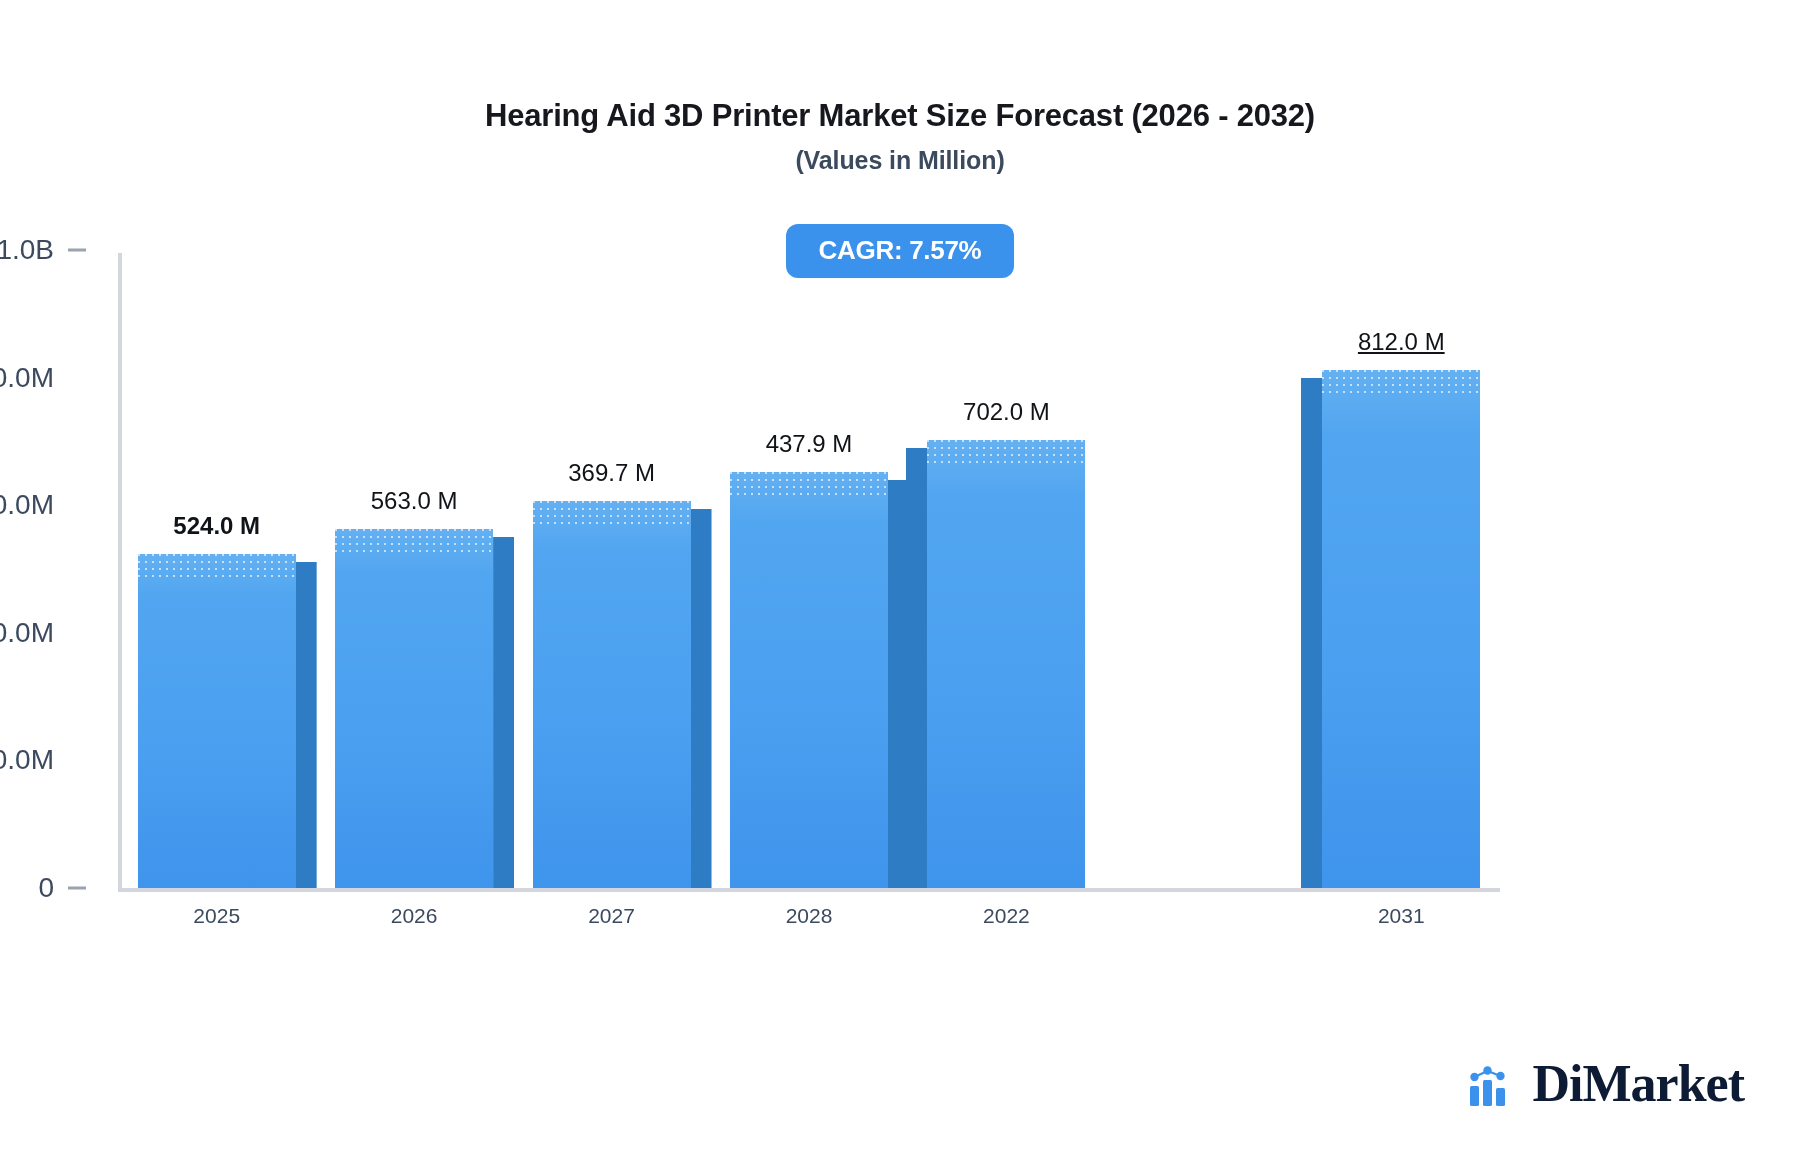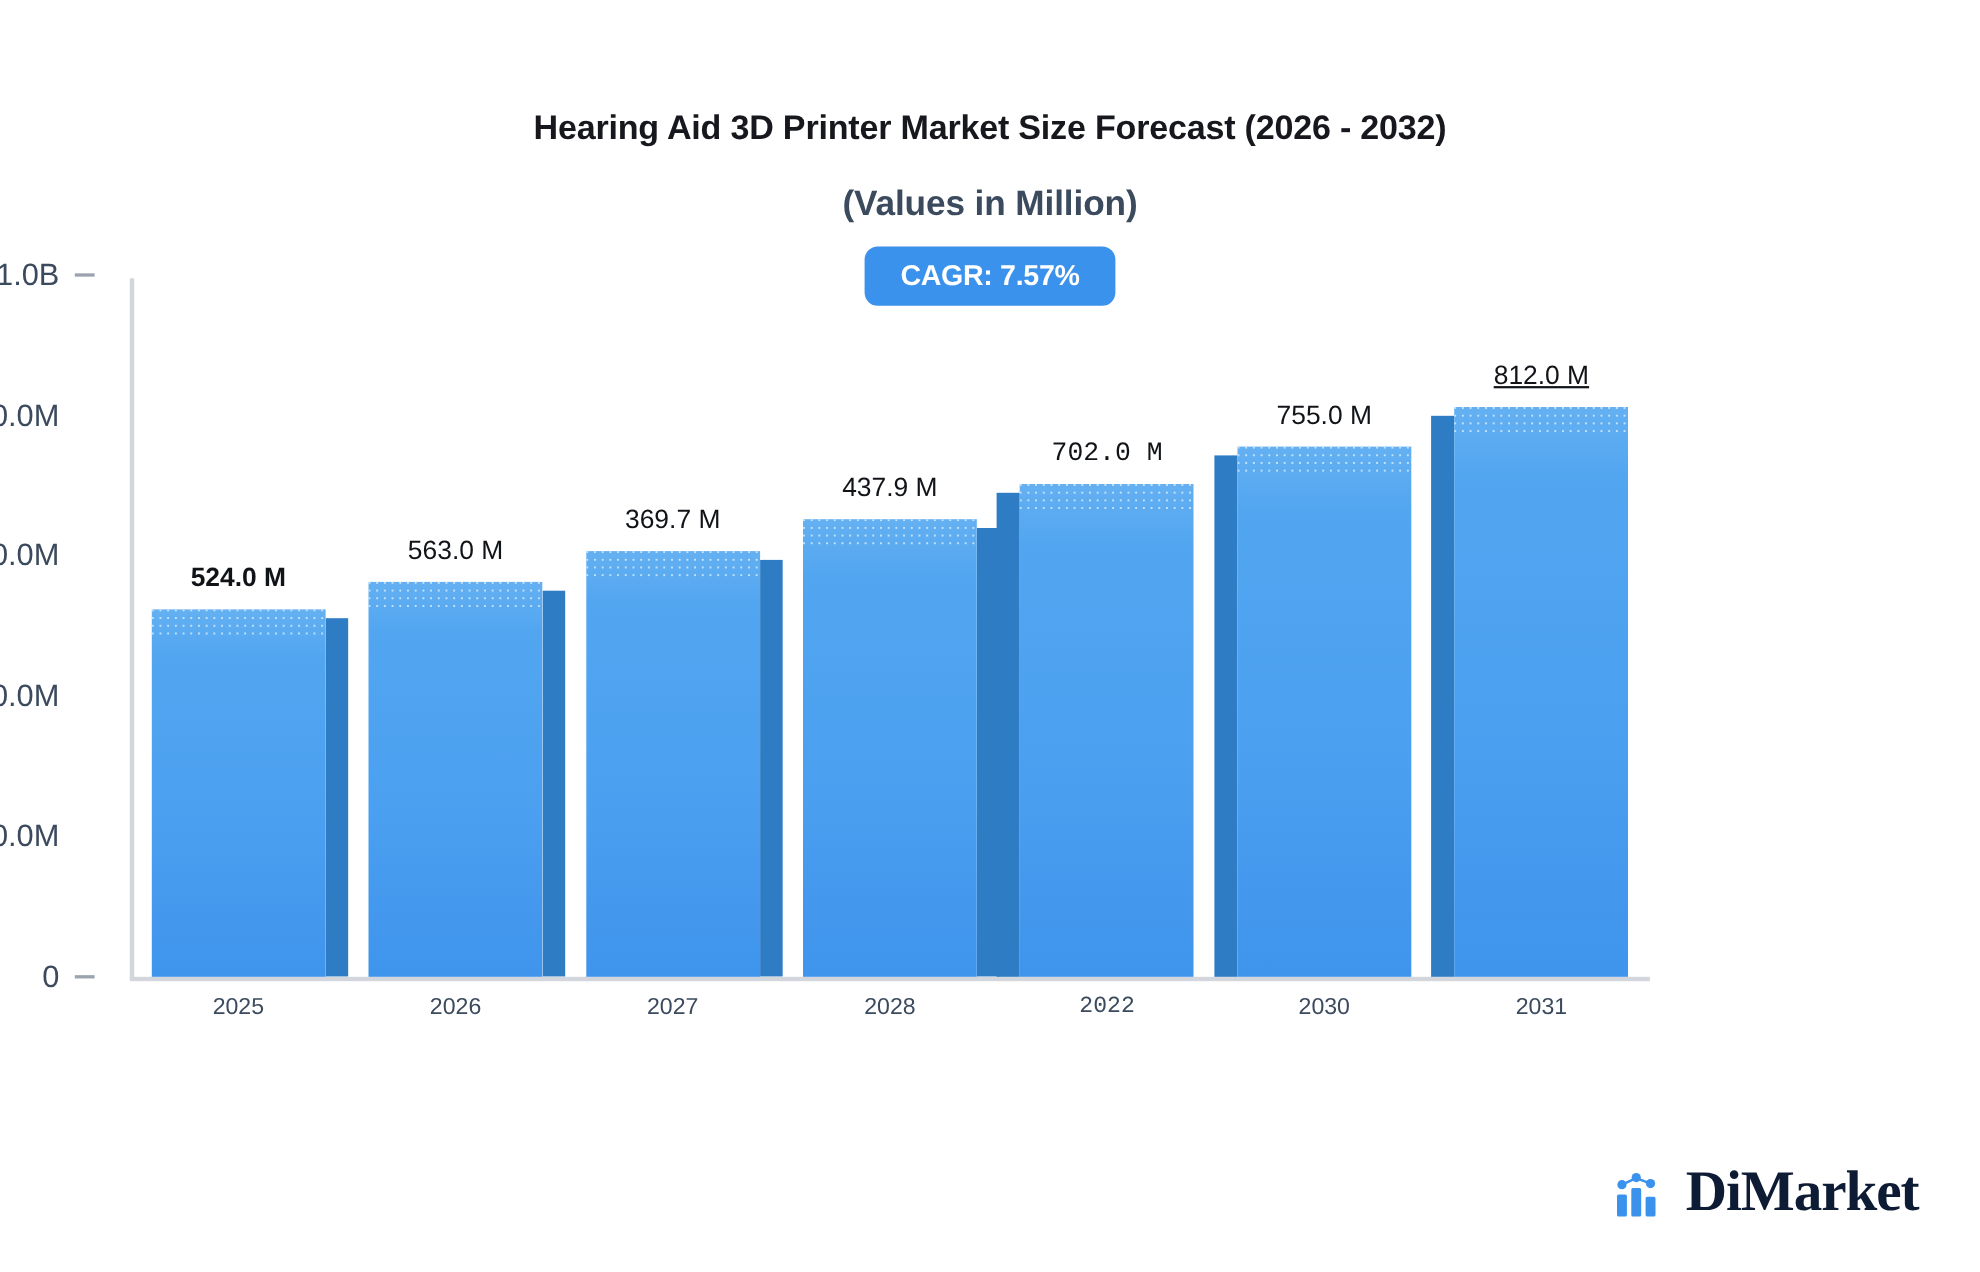--- a/index.html
+++ b/index.html
@@ -10,21 +10,21 @@
   }
   #stage{position:absolute;inset:0;}
 
   
   .title{
     position:absolute;left:0;right:0;top:98px;text-align:center;
     font-size:31px;font-weight:bold;color:#16181d;letter-spacing:-0.2px;
   }
   .subtitle{
     position:absolute;left:0;right:0;top:146px;text-align:center;
-    font-size:32px;font-weight:bold;color:#3c4a5e;letter-spacing:-0.1px;margin-top:20px;
+    font-size:25px;font-weight:bold;color:#3c4a5e;letter-spacing:-0.1px;
   }
 
   
   .cagr-wrap{position:absolute;left:0;right:0;top:224px;display:flex;justify-content:center;}
   .cagr-badge{
     background:#3b92ec;color:#ffffff;border-radius:12px;
     padding:13px 33px 15px 33px;font-size:26px;font-weight:bold;
     letter-spacing:-0.3px;line-height:1;text-align:center;
   }
 
@@ -150,39 +150,29 @@
         <div class="barslot" style="left: 592.286px; width: 197.429px;">
           <div class="bar3d" style="height: 415.976px; left: 19.7429px; width: 157.943px; right: auto;">
             <div class="bar-side right"></div>
             <div class="bar-front">
               <div class="bar-speckle"></div>
             </div>
           </div>
           <div class="bar-label" style="bottom: 429.976px;">437.9 M</div>
           <div class="xlab">2028</div>
         </div>
-        <div class="barslot" style="left: 789.714px; width: 197.429px; font-family: Liberation Mono, monospace;">
+        <div class="barslot" style="left: 789.714px; width: 197.429px;">
           <div class="bar3d" style="height: 447.876px; left: 19.7429px; width: 157.943px; right: auto;">
             <div class="bar-side left"></div>
             <div class="bar-front">
               <div class="bar-speckle"></div>
             </div>
           </div>
           <div class="bar-label" style="bottom: 461.876px;">702.0 M</div>
           <div class="xlab">2022</div>
-        </div>
-        <div class="barslot" style="left: 987.143px; width: 197.429px;">
-          <div class="bar3d" style="height: 481.69px; left: 19.7429px; width: 157.943px; right: auto;">
-            <div class="bar-side left"></div>
-            <div class="bar-front">
-              <div class="bar-speckle"></div>
-            </div>
-          </div>
-          <div class="bar-label" style="bottom: 495.69px;">755.0 M</div>
-          <div class="xlab">2030</div>
         </div>
         <div class="barslot" style="left: 1184.57px; width: 197.429px;">
           <div class="bar3d" style="height: 518.056px; left: 19.7429px; width: 157.943px; right: auto;">
             <div class="bar-side left"></div>
             <div class="bar-front">
               <div class="bar-speckle"></div>
             </div>
           </div>
           <div class="bar-label" style="bottom: 532.056px; text-decoration: underline;">812.0 M</div>
           <div class="xlab">2031</div>

